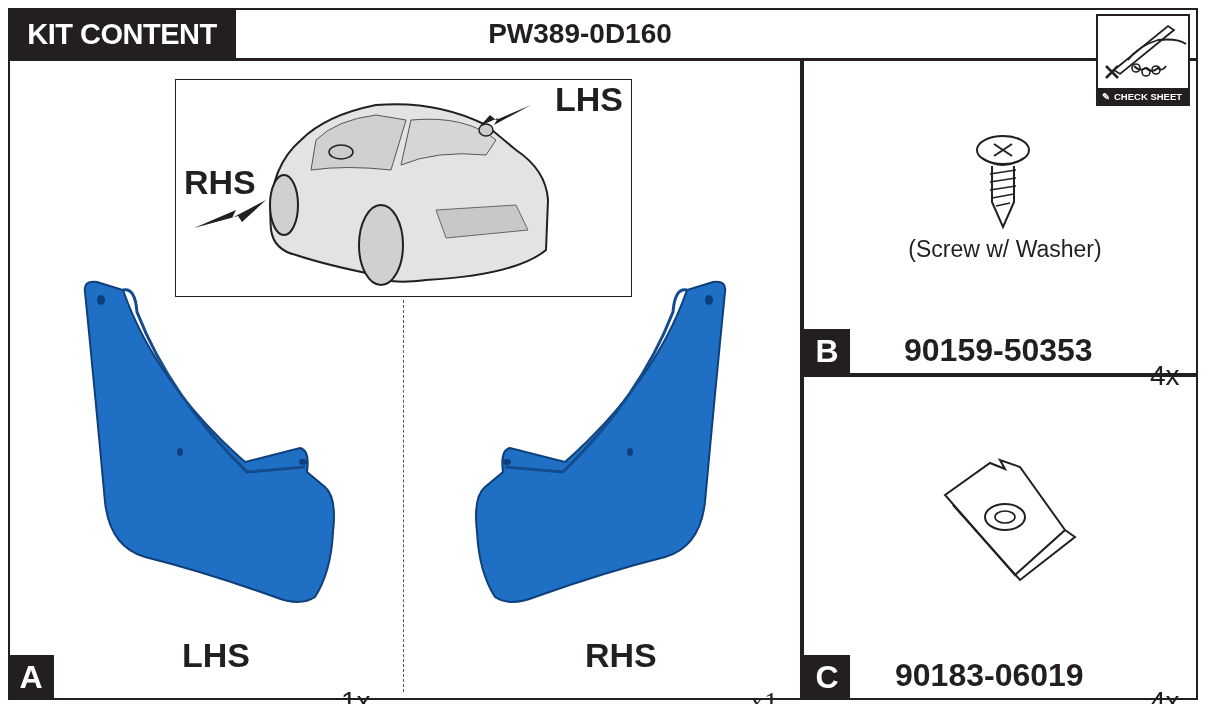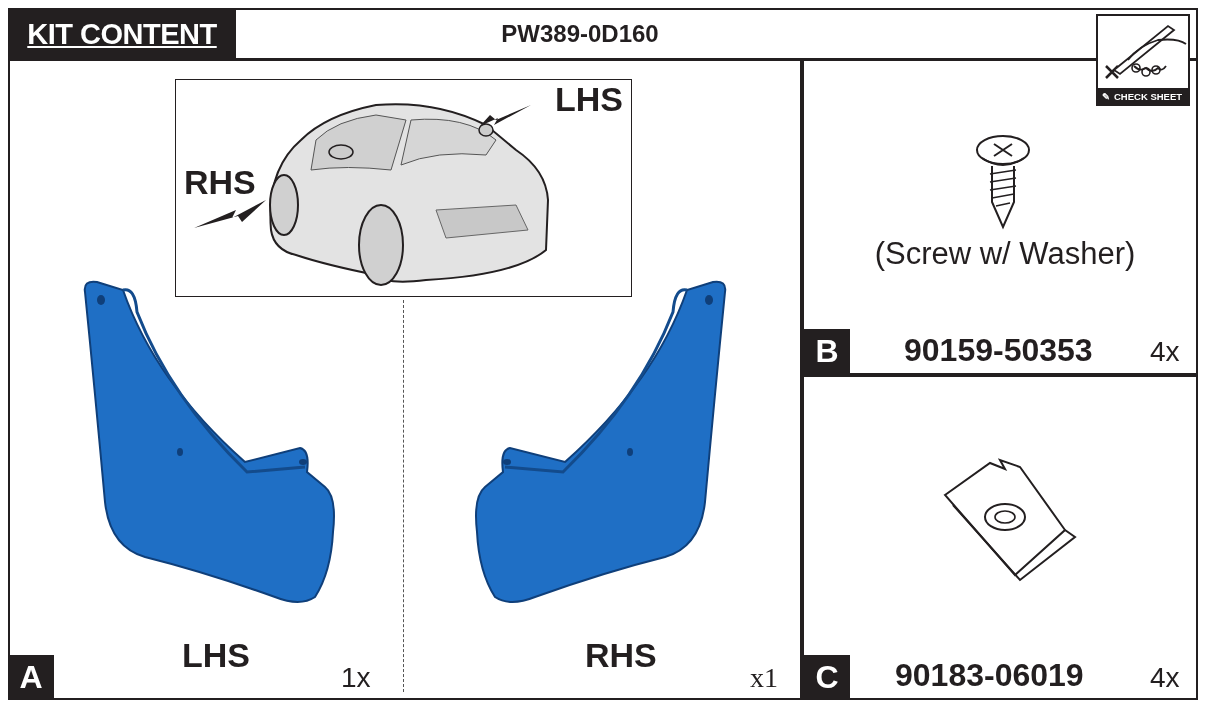--- a/index.html
+++ b/index.html
@@ -1,33 +1,33 @@
 <!DOCTYPE html>
 <html><head>
 <meta charset="utf-8">
 <style>
   html,body{margin:0;padding:0;background:#fff;}
   body{width:1209px;height:704px;position:relative;overflow:hidden;font-family:"Liberation Sans",sans-serif;color:#231f20;}
   .frame{position:absolute;left:8px;top:8px;width:1190px;height:692px;border:2px solid #231f20;box-sizing:border-box;}
-  .hdr-tag{position:absolute;left:8px;top:8px;width:228px;height:52px;background:#231f20;color:#fff;font-weight:bold;font-size:29px;display:flex;align-items:center;justify-content:center;letter-spacing:-0.5px;text-decoration:underline;}
-  .hdr-part{position:absolute;left:400px;top:12px;width:360px;height:44px;font-weight:bold;font-size:24px;display:flex;align-items:center;justify-content:center;}
+  .hdr-tag{position:absolute;left:8px;top:8px;width:228px;height:52px;background:#231f20;color:#fff;font-weight:bold;font-size:29px;display:flex;align-items:center;justify-content:center;letter-spacing:-0.5px;}
+  .hdr-part{position:absolute;left:400px;top:12px;width:360px;height:44px;font-weight:bold;font-size:28px;display:flex;align-items:center;justify-content:center;}
   .hdr-line{position:absolute;left:8px;top:58px;width:1190px;height:3px;background:#231f20;}
   .vsplit{position:absolute;left:800px;top:58px;width:4px;height:642px;background:#231f20;}
   .hsplit{position:absolute;left:800px;top:373px;width:398px;height:4px;background:#231f20;}
   .check{position:absolute;left:1096px;top:14px;width:94px;height:92px;border:2px solid #231f20;background:#fff;box-sizing:border-box;}
   .check-bar{position:absolute;left:0;bottom:0;width:100%;height:16px;background:#231f20;color:#fff;font-size:9.5px;font-weight:bold;display:flex;align-items:center;gap:4px;padding-left:4px;box-sizing:border-box;}
   .car-box{position:absolute;left:175px;top:79px;width:457px;height:218px;border:1.5px solid #231f20;box-sizing:border-box;background:#fff;overflow:hidden;}
   .lbl-lhs-car{position:absolute;left:555px;top:80px;font-size:34px;font-weight:bold;}
   .lbl-rhs-car{position:absolute;left:184px;top:163px;font-size:34px;font-weight:bold;}
   .dash{position:absolute;left:403px;top:300px;width:0;height:392px;border-left:1.5px dashed #555;}
   .letter{position:absolute;width:46px;height:45px;background:#231f20;color:#fff;font-weight:bold;font-size:32px;display:flex;align-items:center;justify-content:center;}
   .big-num{position:absolute;font-weight:bold;font-size:32px;}
-  .qty{position:absolute;font-size:28px;}
+  .qty{position:absolute;font-size:28px;margin-top:24px;}
   .side-lbl{position:absolute;font-size:34px;font-weight:bold;}
-  .caption{position:absolute;left:870px;top:236px;width:270px;text-align:center;font-size:31px;}
+  .caption{position:absolute;left:870px;top:236px;width:270px;text-align:center;font-size:23px;}
 </style>
 </head>
 <body>
 
 <div class="frame"></div>
 
 <div class="hdr-tag">KIT CONTENT</div>
 <div class="hdr-part">PW389-0D160</div>
 <div class="hdr-line"></div>
 

